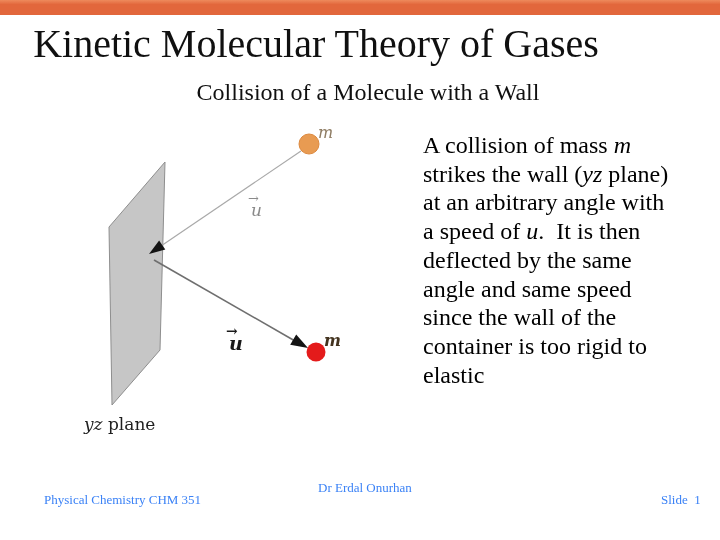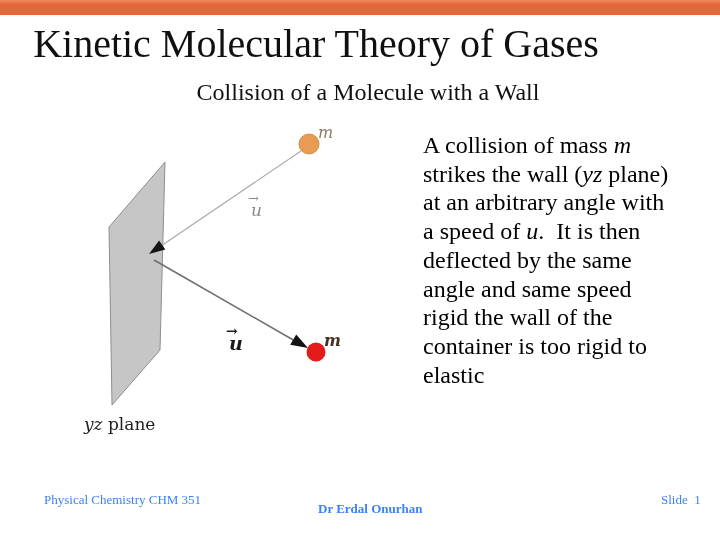--- a/index.html
+++ b/index.html
@@ -20,21 +20,21 @@
   }
   .diagram{position:absolute;left:0;top:0;width:720px;height:540px;}
   .body-text{
     position:absolute;left:423px;top:131px;color:#000;
     font-size:24px;line-height:28.7px;
   }
   .body-line{white-space:pre;}
   .footer{position:absolute;left:0;top:0;width:720px;height:540px;pointer-events:none;}
   .footer span{position:absolute;font-size:13px;color:#3b82f6;white-space:pre;}
   .f-left{left:44px;top:492px;}
-  .f-center{left:318px;top:501px;font-weight:bold;}
+  .f-center{left:318px;top:480px;}
   .f-right{left:617px;top:492px;margin-left:44px;}
   svg text{font-family:"DejaVu Serif", serif;}
 </style>
 </head>
 <body>
 
 <div class="slide">
 
   <div class="top-bar" style="background: linear-gradient(rgb(238, 138, 92) 0%, rgb(226, 103, 60) 30%, rgb(226, 103, 60) 100%);"></div>
 
@@ -65,21 +65,21 @@
     <text x="84" y="430" font-size="17" fill="#1f1f1f"><tspan font-style="italic">yz</tspan><tspan> plane</tspan></text>
   </svg>
 
   <div class="body-text">
       <div class="body-line"><span>A collision of mass </span><i>m</i></div>
       <div class="body-line"><span>strikes the wall (</span><i>yz</i><span> plane)</span></div>
       <div class="body-line"><span>at an arbitrary angle with</span></div>
       <div class="body-line"><span>a speed of </span><i>u</i><span>.  It is then</span></div>
       <div class="body-line"><span>deflected by the same</span></div>
       <div class="body-line"><span>angle and same speed</span></div>
-      <div class="body-line"><span>rigid the wall of the</span></div>
+      <div class="body-line"><span>since the wall of the</span></div>
       <div class="body-line"><span>container is too rigid to</span></div>
       <div class="body-line"><span>elastic</span></div>
     </div>
 
   <div class="footer">
     <span class="f-left">Physical Chemistry CHM 351</span>
     <span class="f-center">Dr Erdal Onurhan</span>
     <span class="f-right">Slide  1</span>
   </div>
 

